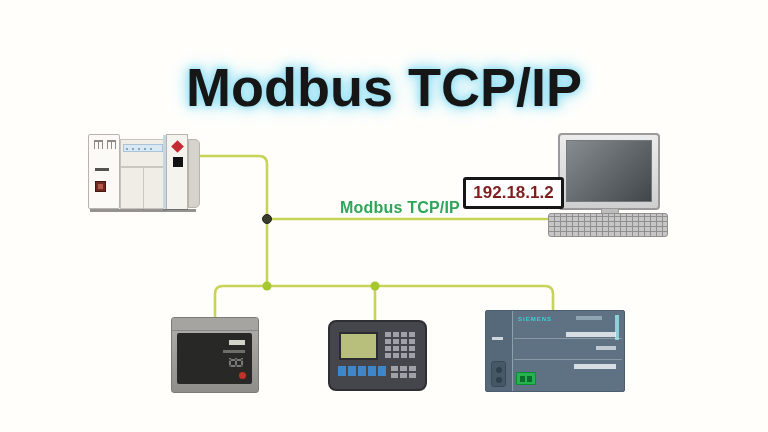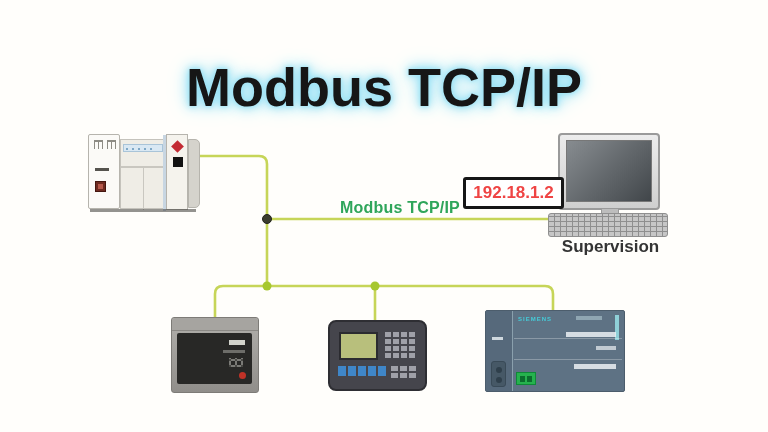--- a/index.html
+++ b/index.html
@@ -27,21 +27,21 @@
   .net .dot-dark{fill:var(--junction-dark,#3a3c2e);stroke:#23241c;stroke-width:1;}
   .net .dot-green{fill:var(--junction-green,#a6c72f);}
   .bus-label{
     position:absolute;left:340px;top:199px;font-size:16px;font-weight:bold;
     color:var(--bus-label-color,#2fa55a);letter-spacing:.2px;
   }
   
   .ip-box{
     position:absolute;background:#fff;border:3px solid #161616;border-radius:3px;
     display:flex;align-items:center;justify-content:center;
-    font-weight:bold;color:#ef4444;
+    font-weight:bold;color:#7f1d1d;
   }
   .ip1{left:88px;top:213px;width:118px;height:30px;font-size:20px;}
   .ip2{left:463px;top:177px;width:95px;height:26px;font-size:17px;}
   
   .ab{position:absolute;left:88px;top:132px;width:112px;height:78px;}
   .ab *{position:absolute;box-sizing:border-box;}
   .ab-left{left:0;top:2px;width:32px;height:75px;background:#fbfaf7;border:1px solid #b6b4ad;border-radius:2px;}
   .ab-vent{top:5px;width:9px;height:9px;border-top:2px solid #8d8b84;
            background:repeating-linear-gradient(90deg,#8d8b84 0 1px,transparent 1px 4px);}
   .ab-vent.v1{left:5px;} .ab-vent.v2{left:18px;}
@@ -157,21 +157,20 @@
     <div class="ab-cap"></div>
     <div class="ab-shadow"></div>
   </div>
 
   <div class="monitor">
     <div class="screen"></div>
   </div>
   <div class="stand"></div>
   <div class="keyboard"></div>
   <div class="ip-box ip2">192.18.1.2</div>
-  <div class="supervision">Supervision</div>
 
   <div class="drive">
     <div class="drive-top"></div>
     <div class="drive-panel">
       <div class="drv-display"></div>
       <div class="drv-line"></div>
       <div class="drv-dots"></div>
       <div class="drv-red"></div>
     </div>
   </div>

